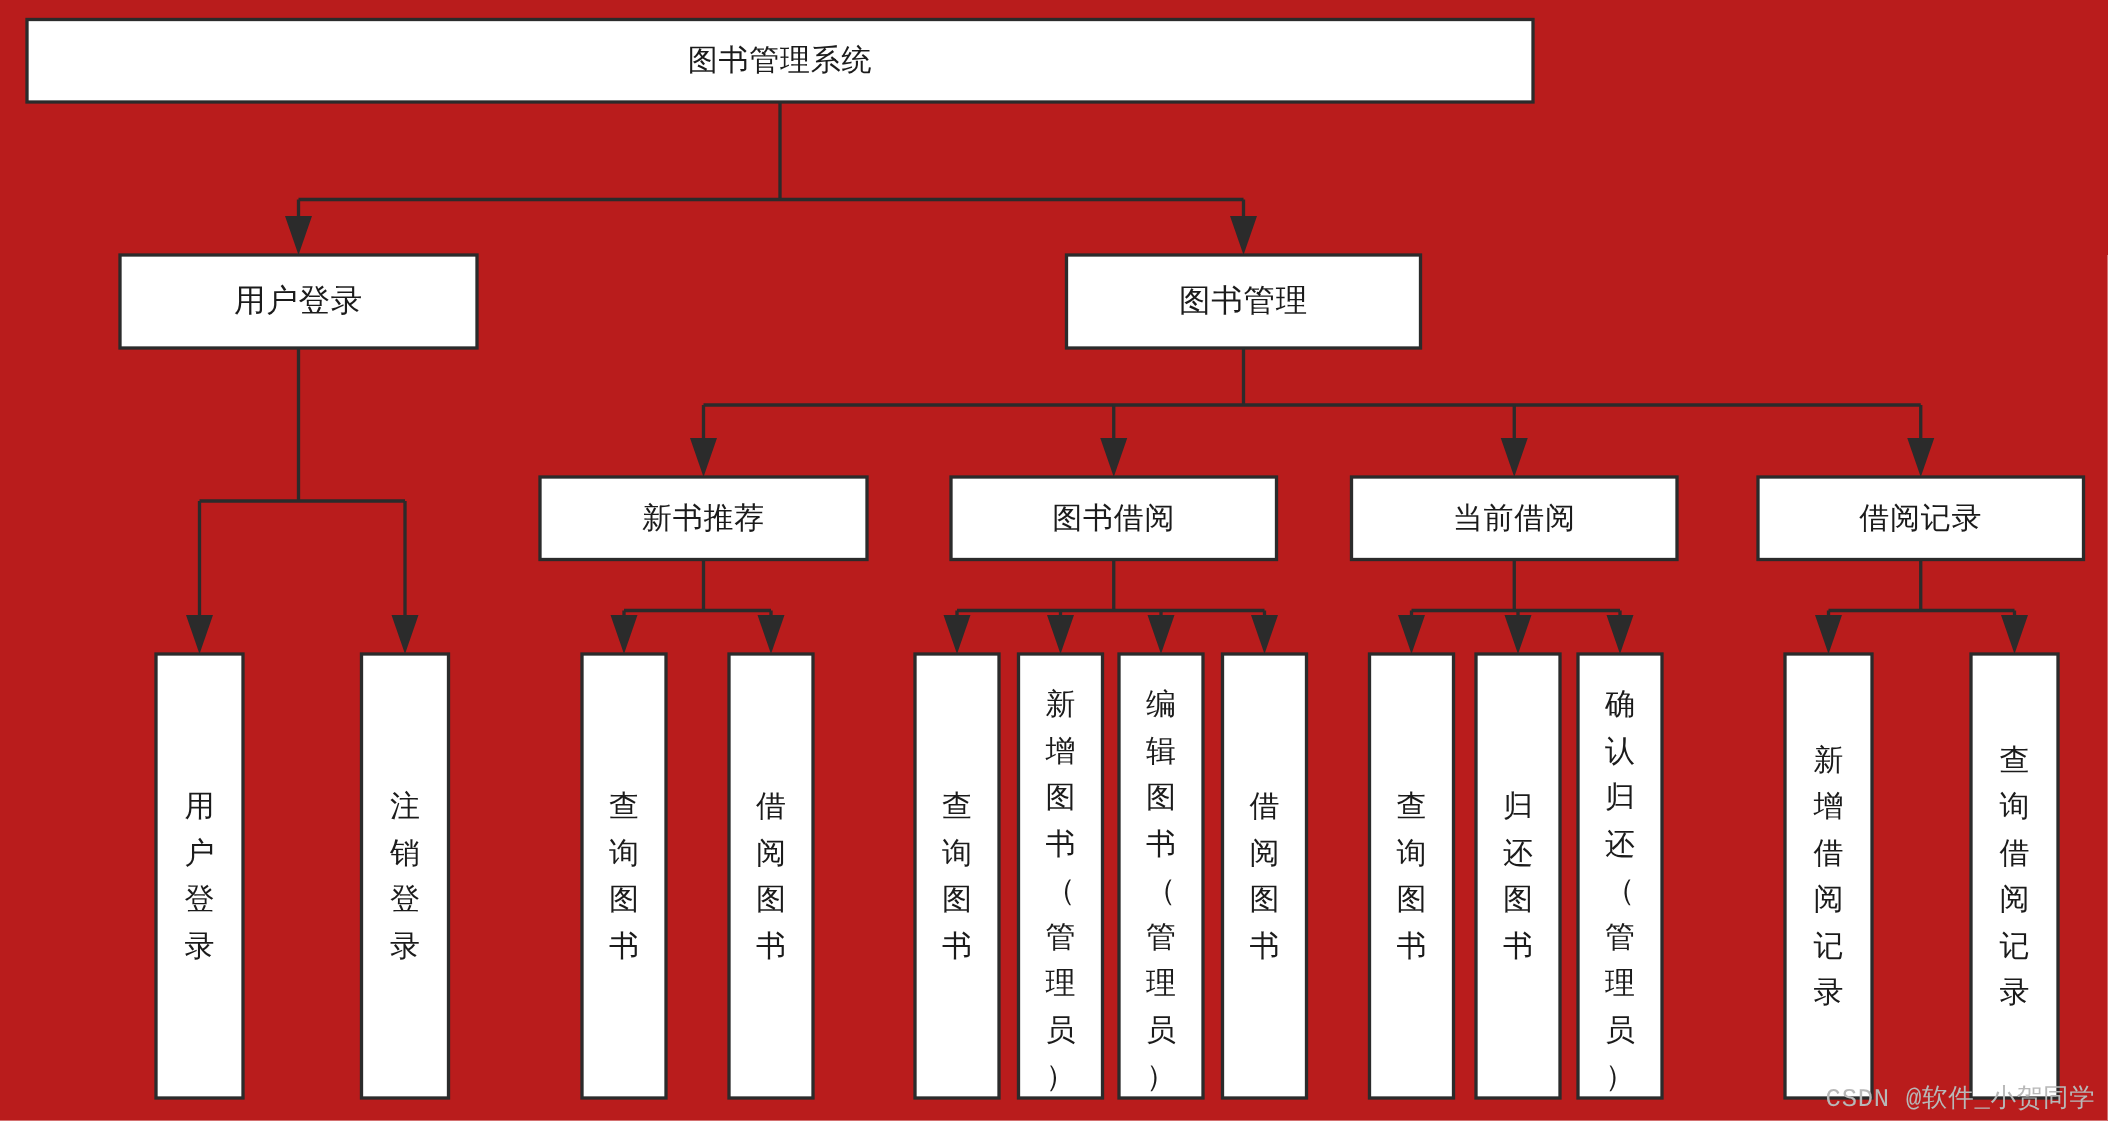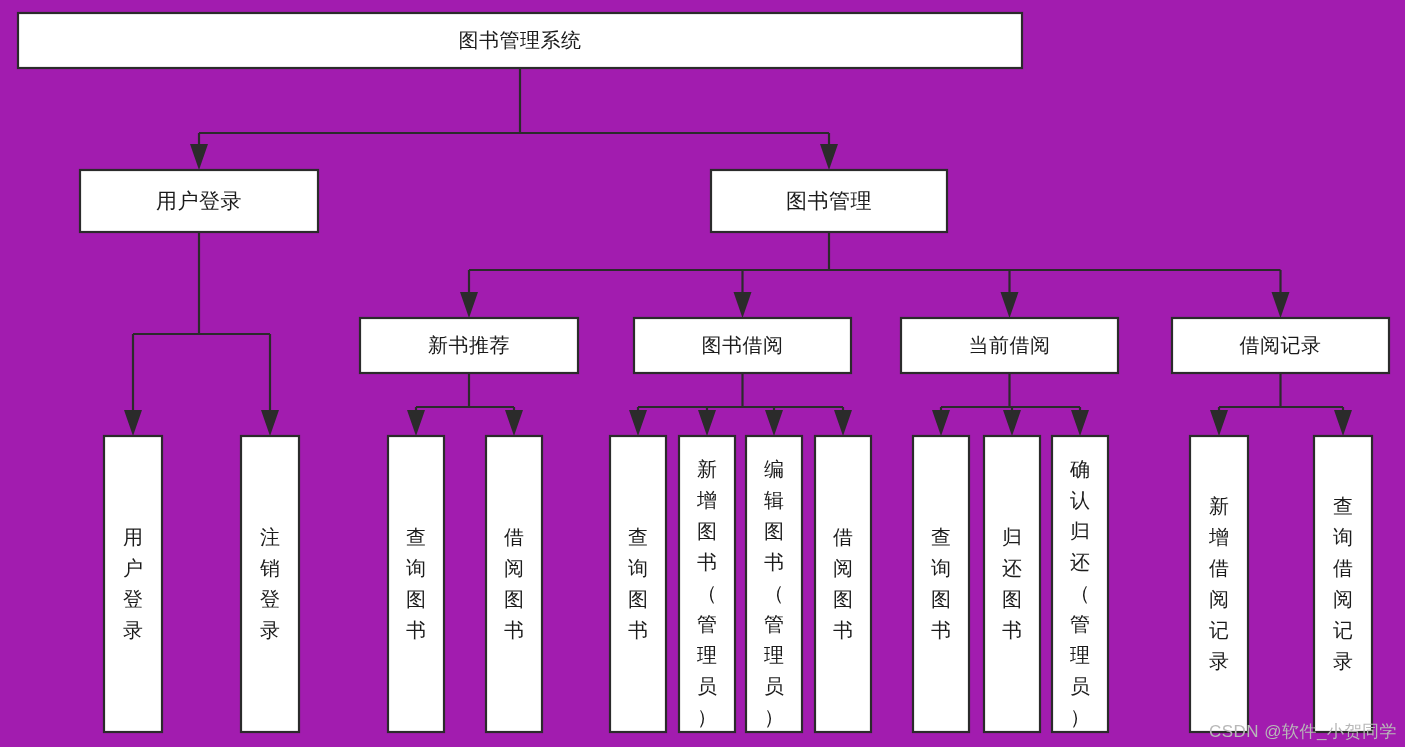--- a/index.html
+++ b/index.html
@@ -12,21 +12,21 @@
     width: 1405px;
     height: 747px;
     font-family: "Liberation Sans", "DejaVu Sans", sans-serif;
     overflow: hidden;
     position: relative;
   }
   #diagram-root {
     position: relative;
     width: 1405px;
     height: 747px;
-    background: #a21caf;
+    background: #b91c1c;
   }
   svg.diagram-canvas {
     position: absolute;
     left: 0;
     top: 0;
     width: 1405px;
     height: 747px;
     display: block;
   }
   .node-box {
@@ -58,21 +58,21 @@
     stroke-linecap: butt;
   }
   .arrow-head {
     fill: #2b2b2b;
     stroke: none;
   }
   .watermark {
     position: absolute;
     right: 8px;
     bottom: 4px;
-    font-family: Liberation Sans, sans-serif;
+    font-family: Liberation Mono, monospace;
     font-size: 17px;
     color: #b8b8b8;
     white-space: nowrap;
     user-select: none;
     letter-spacing: 0.5px;
   }
 </style>
 </head>
 <body>
 

